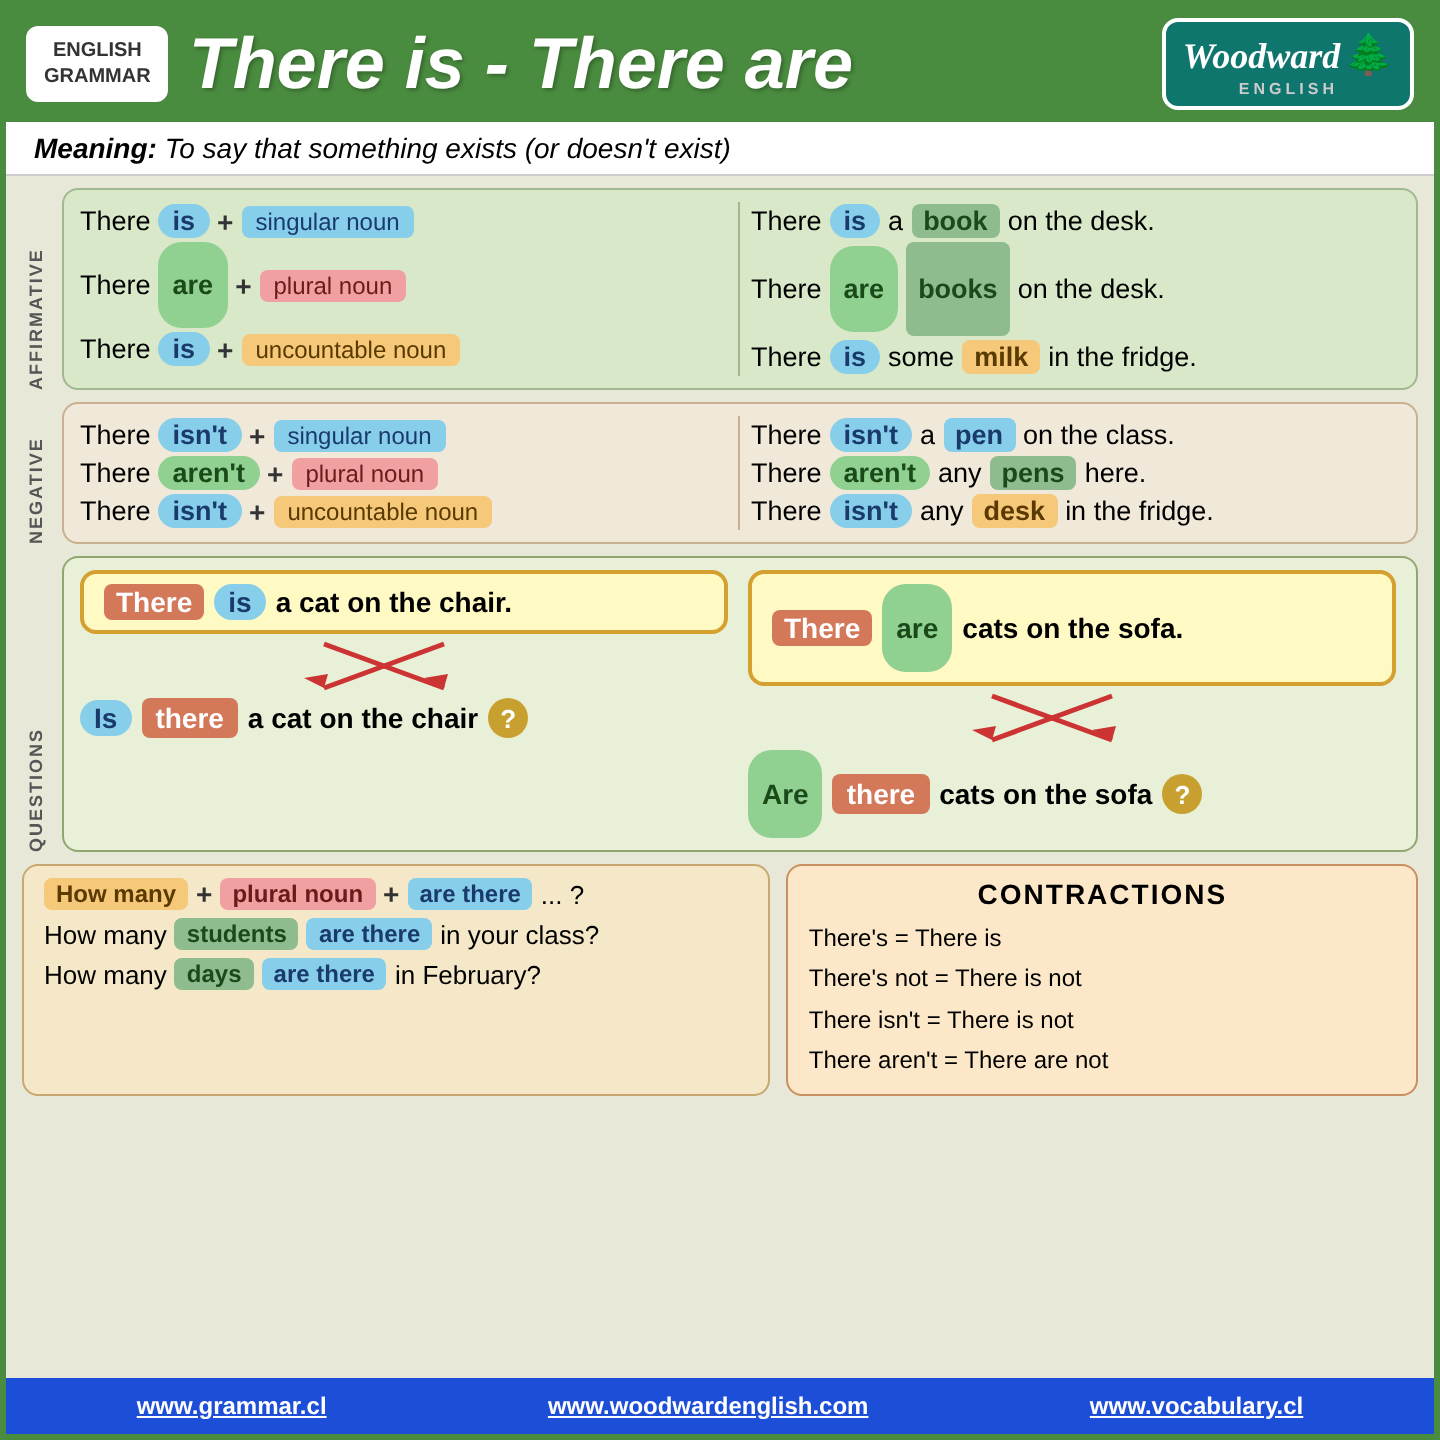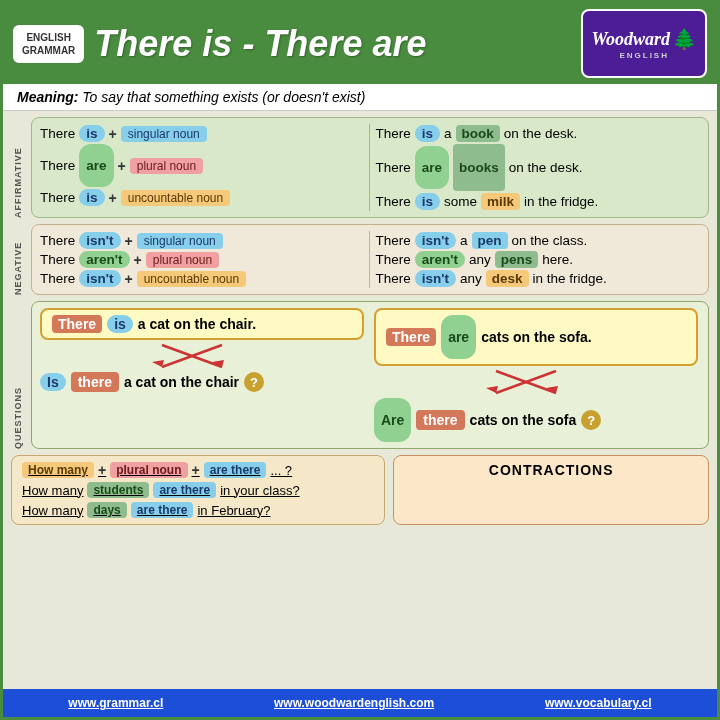--- a/index.html
+++ b/index.html
@@ -43,24 +43,24 @@
     }
     .header-title {
       font-size: 36px;
       font-weight: 900;
       color: #fff;
       flex: 1;
       text-shadow: 1px 1px 2px rgba(0,0,0,0.3);
       font-style: italic;
     }
     .logo-box {
-      background: #4c1d95;
+      background: #0f766e;
       border: 2px solid #fff;
       border-radius: 8px;
-      padding: 16px 8px;
+      padding: 4px 8px;
       text-align: center;
     }
     .logo-brand {
       font-family: 'Times New Roman', serif;
       font-style: italic;
       font-size: 18px;
       color: #fff;
       font-weight: bold;
       line-height: 1;
     }
@@ -198,21 +198,20 @@
     }
     .how-many-section {
       flex: 1.2;
       background: #f5e8c8;
       border: 1.5px solid #c8a870;
       border-radius: 8px;
       padding: 6px 10px;
       display: flex;
       flex-direction: column;
       gap: 4px;
-      text-decoration: underline;
     }
     .hm-row {
       display: flex;
       align-items: center;
       gap: 4px;
       font-size: 13px;
     }
     .hm-badge {
       border-radius: 4px;
       padding: 1px 6px;
@@ -465,20 +464,26 @@
         <div class="hm-row">
           <span>How many</span>
           <span class="hm-badge hm-days">days</span>
           <span class="hm-badge hm-arethere">are there</span>
           <span>in February?</span>
         </div>
       </div>
 
       <div class="contractions-section">
         <div class="contractions-title">CONTRACTIONS</div>
+        <div class="contractions-list">
+          <div>There's = There is</div>
+          <div>There's not = There is not</div>
+          <div>There isn't = There is not</div>
+          <div>There aren't = There are not</div>
+        </div>
       </div>
     </div>
 
   </div>
 
   <div class="footer">
     <span class="footer-link">www.grammar.cl</span>
     <span class="footer-link">www.woodwardenglish.com</span>
     <span class="footer-link">www.vocabulary.cl</span>
   </div>

